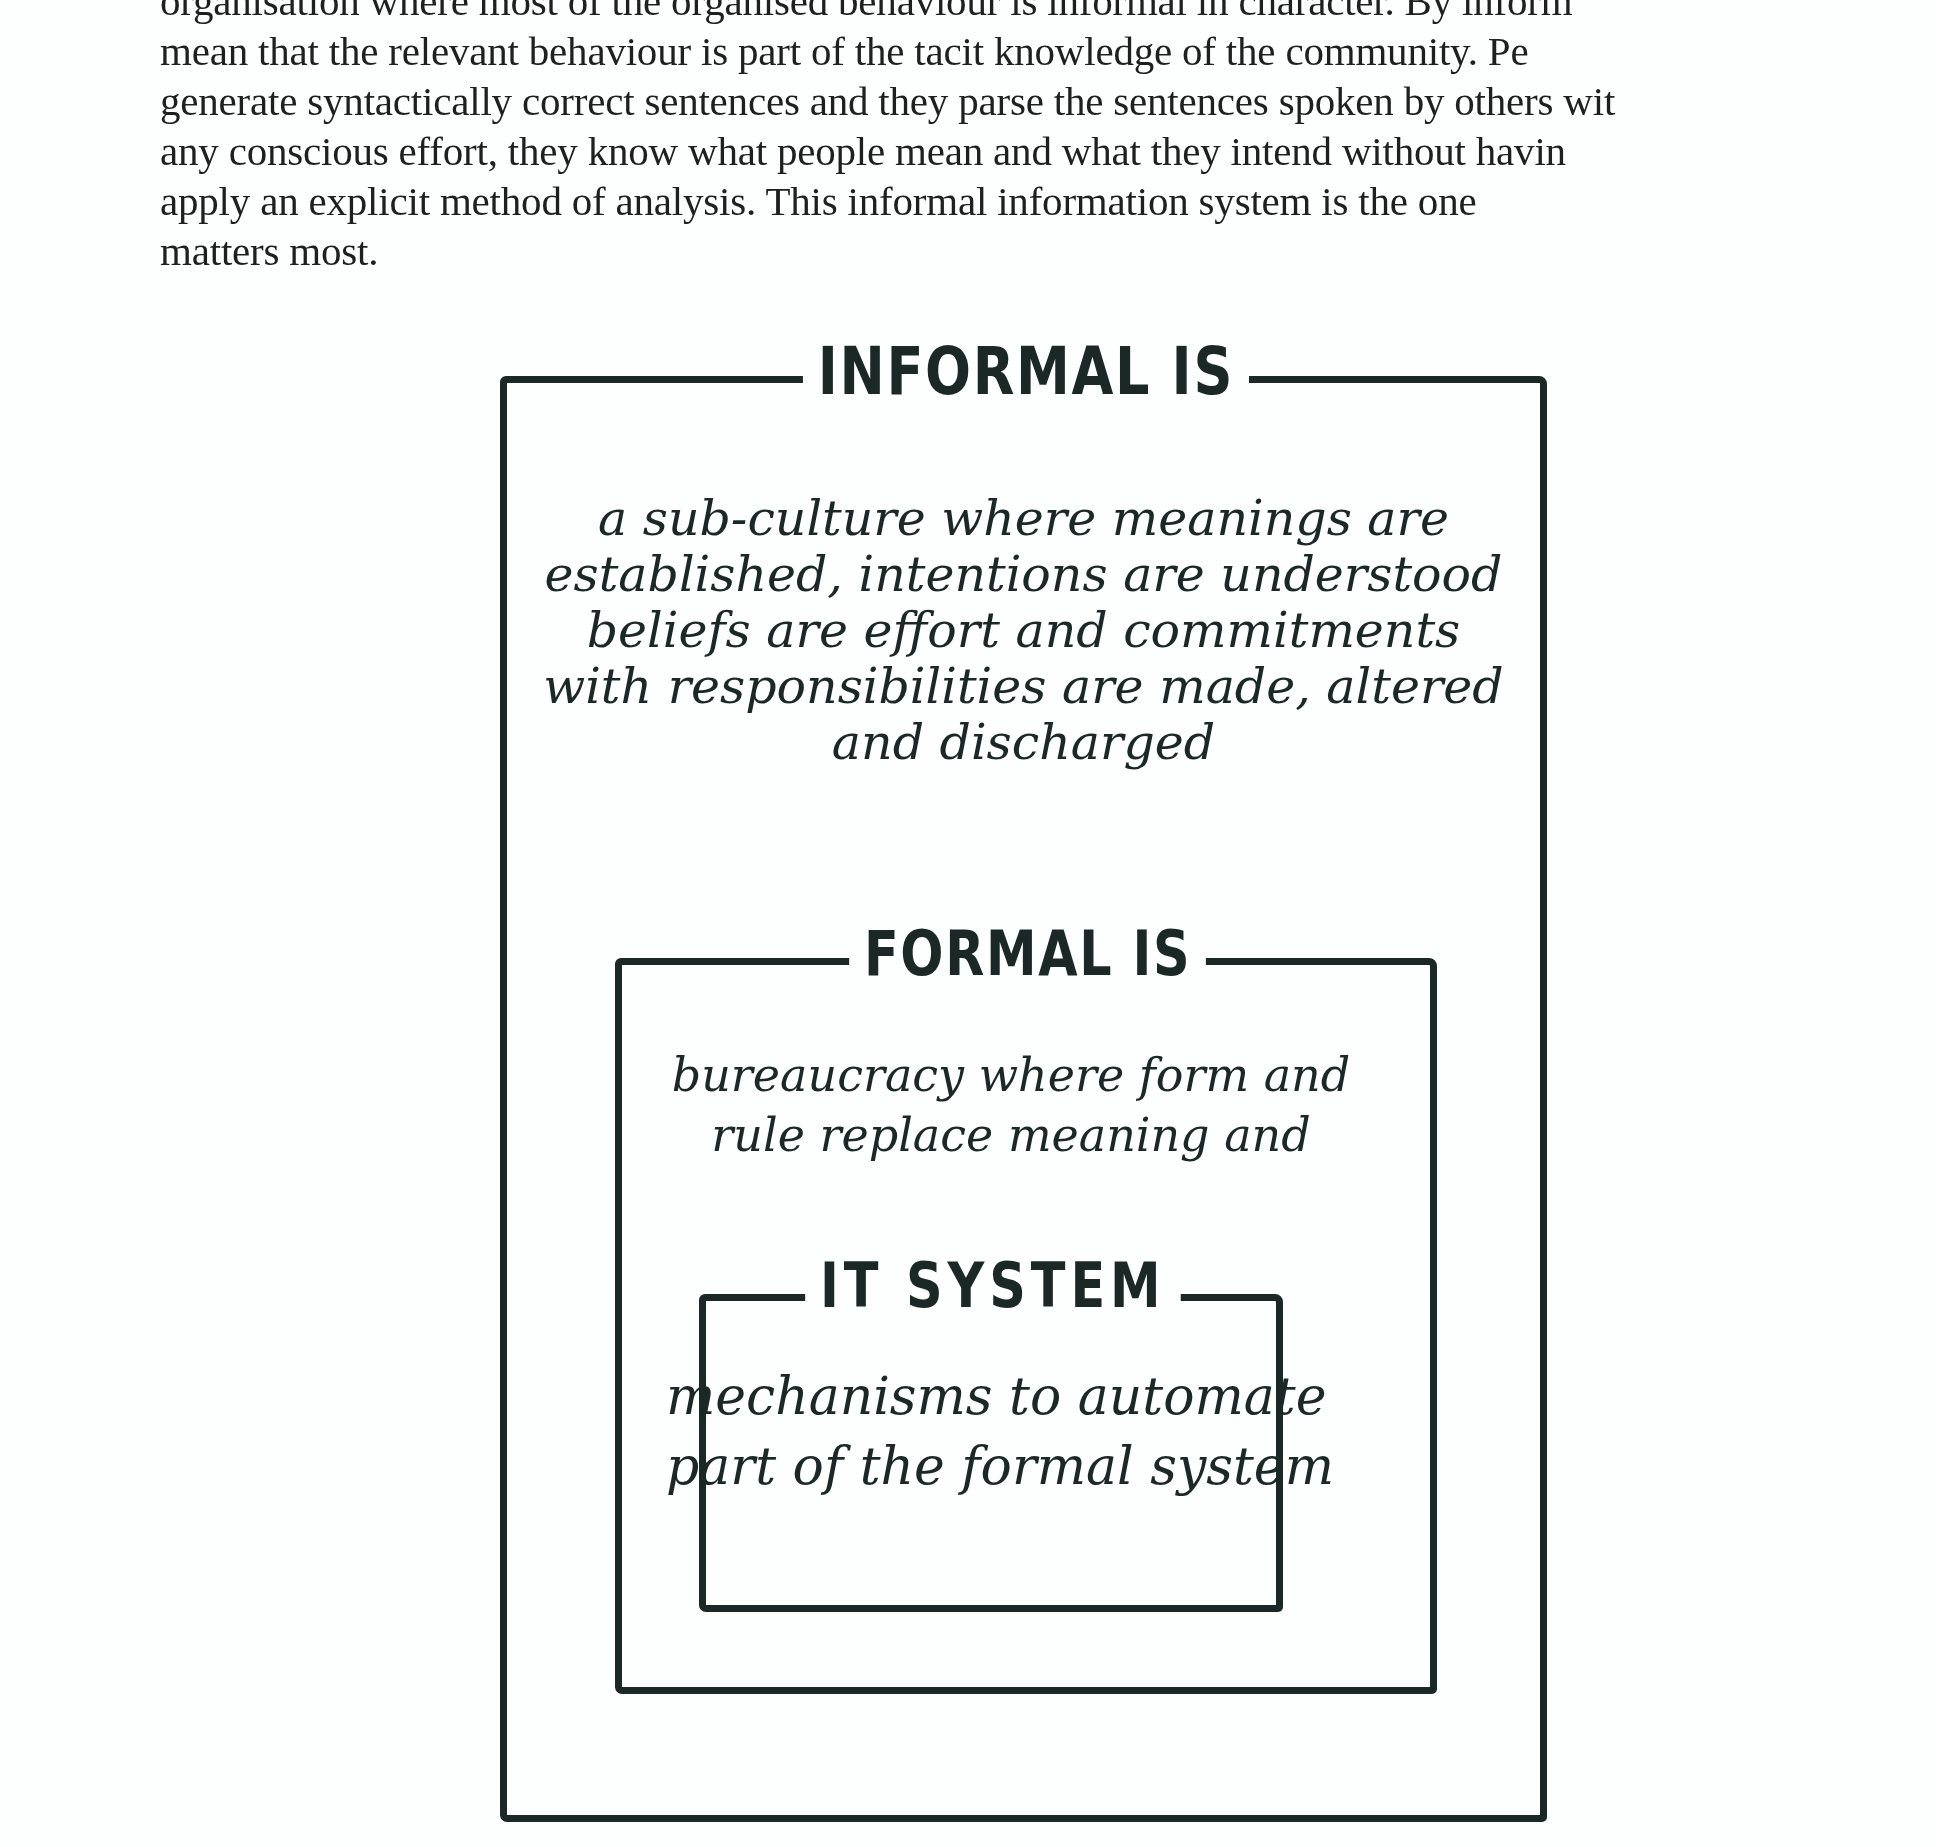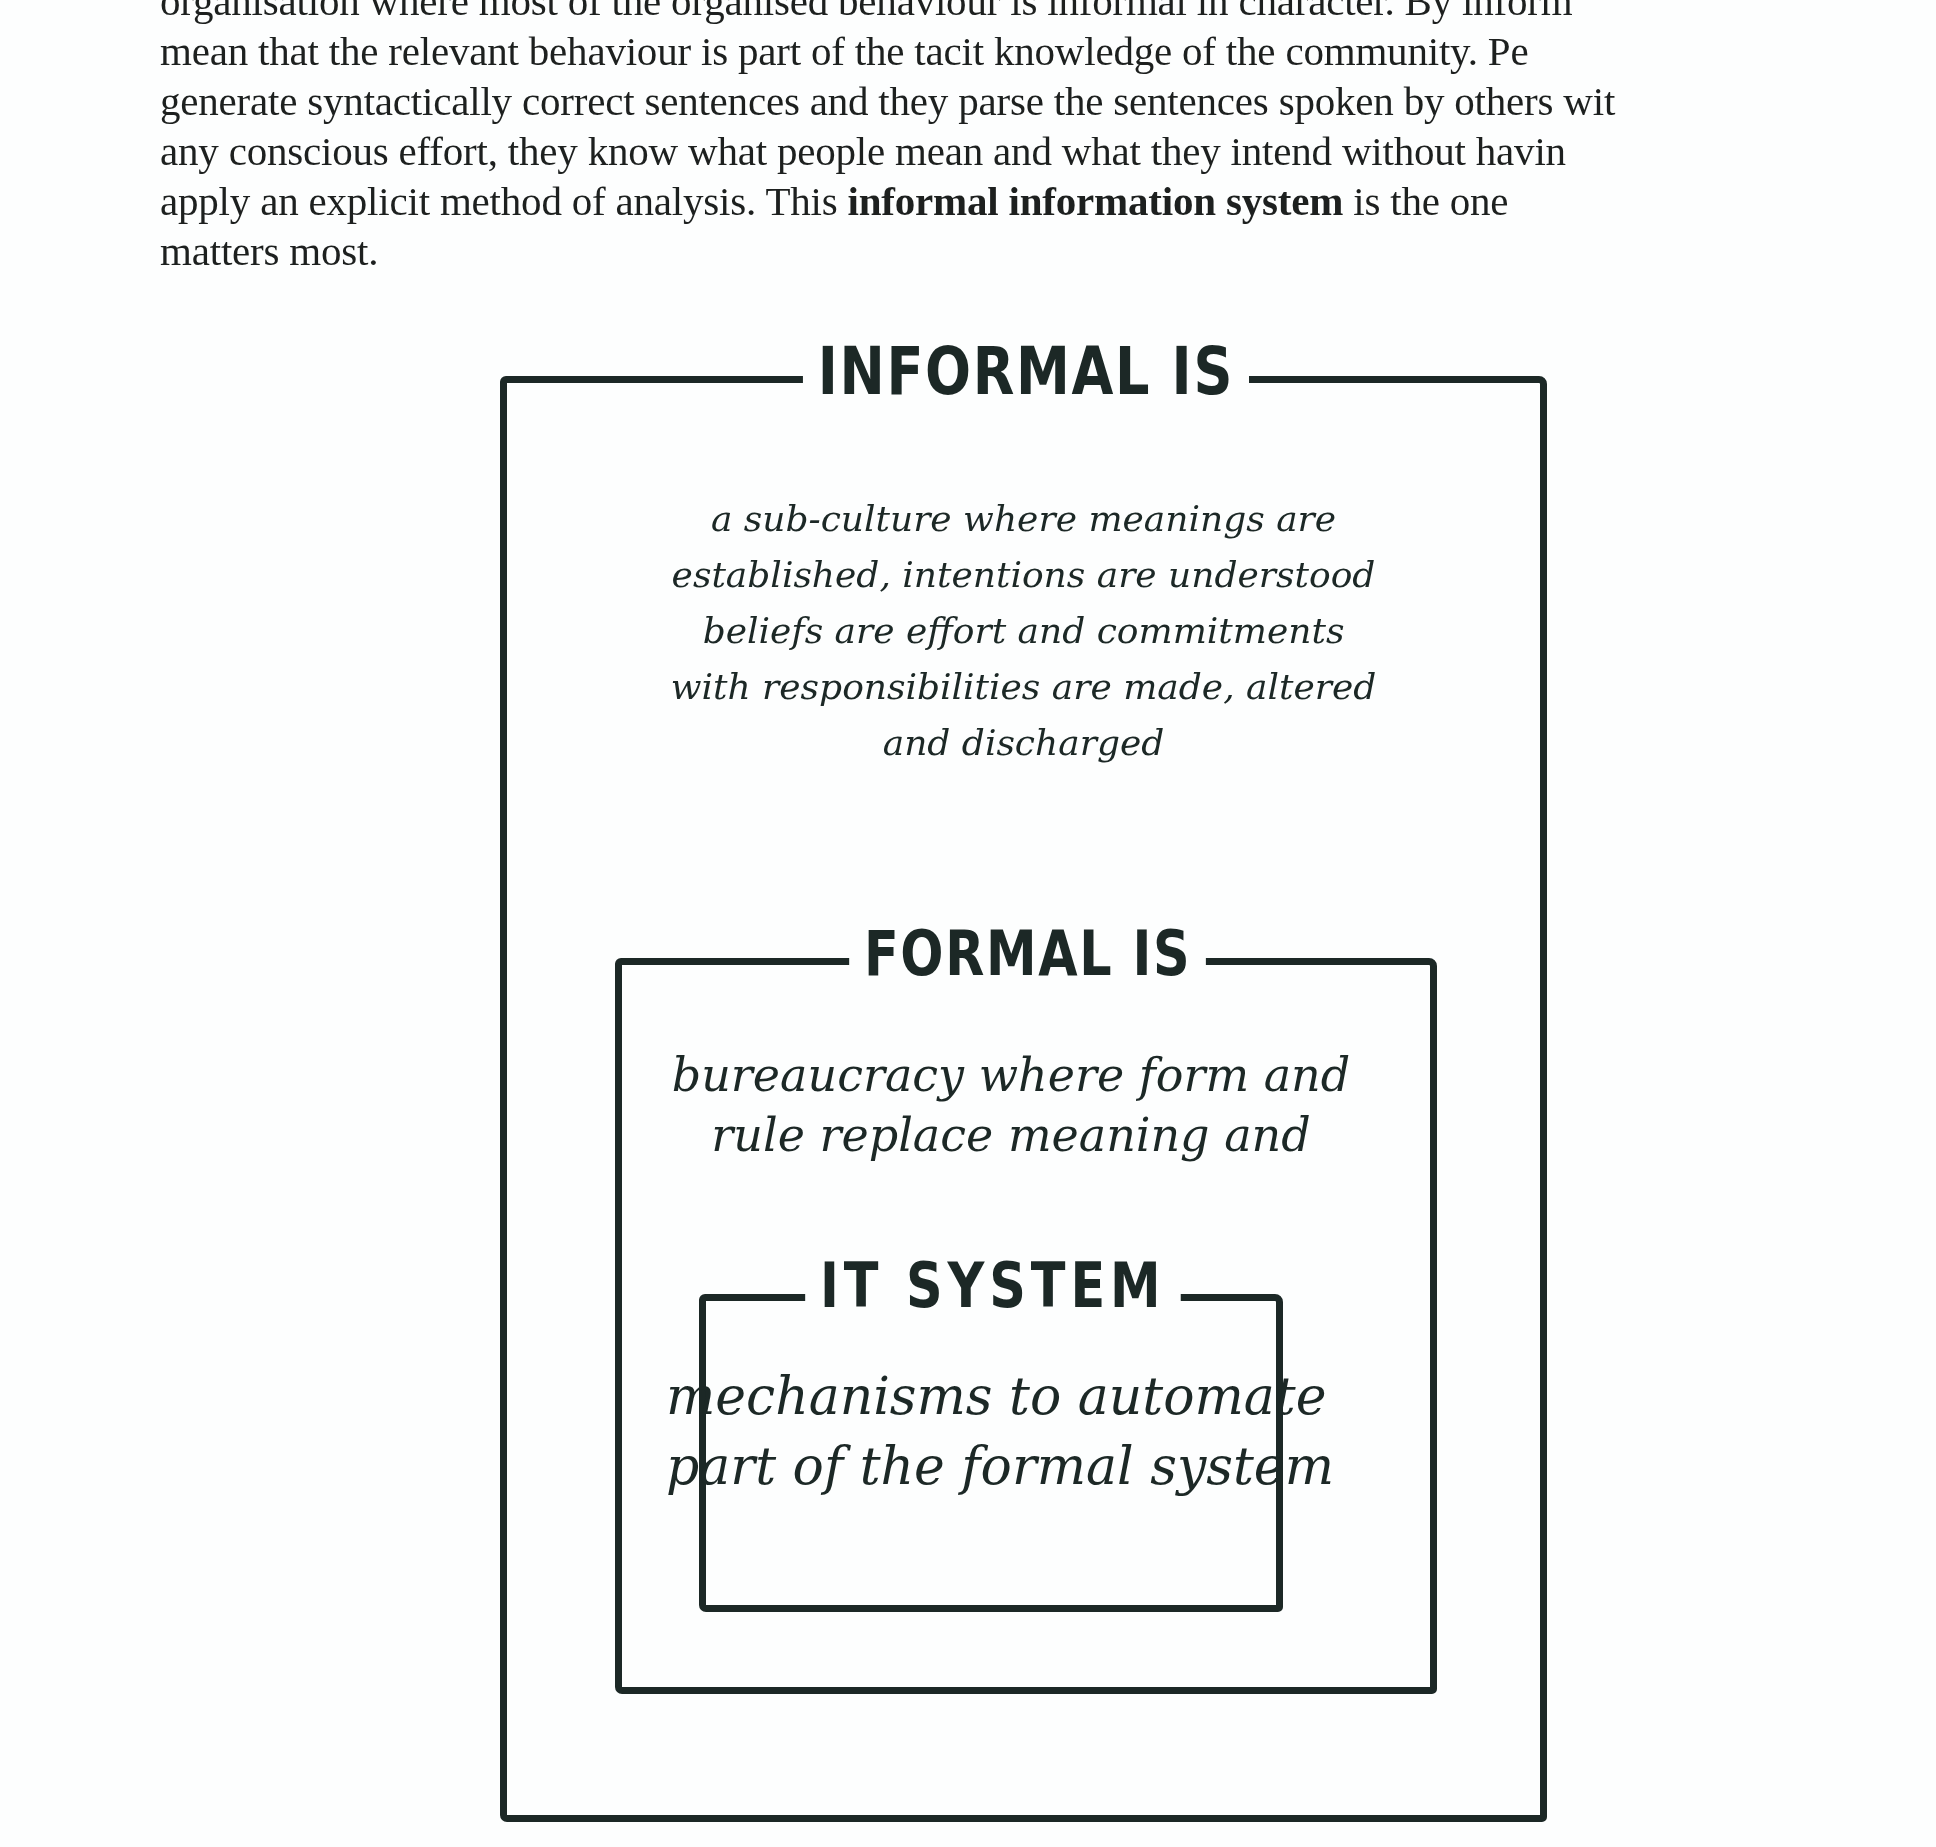--- a/index.html
+++ b/index.html
@@ -16,21 +16,21 @@
     color: #5a7a72; text-align: justify;
   }
   .para {
     position: absolute; left: 160px; top: -24px; width: 1800px;
     font-family: "Liberation Serif", serif;
     font-size: 41px; line-height: 50px;
     color: #1d201f;
     letter-spacing: -0.2px;
   }
   .para .line { display: block; white-space: nowrap; }
-  .para b { font-weight: bold; text-align: center; }
+  .para b { font-weight: normal; text-align: center; }
   .box {
     position: absolute;
     border: 7px solid #1c2826;
     border-radius: 6px 8px 5px 7px;
     box-sizing: border-box;
   }
   .box-title {
     position: absolute; left: 4px; right: 0;
     text-align: center;
   }
@@ -62,21 +62,21 @@
   <span class="line">generate syntactically correct sentences and they parse the sentences spoken by others wit</span>
   <span class="line">any conscious effort, they know what people mean and what they intend without havin</span>
   <span class="line"><span>apply an explicit method of analysis.  This </span><b>informal information system</b><span> is the one</span></span>
   <span class="line">matters most.</span>
 </div>
 
 <div class="box" style="left:500px; top:376px; width:1047px; height:1446px;">
   <div class="box-title" style="top:-50px;">
     <span style="font-size:66px;">INFORMAL IS</span>
   </div>
-  <div class="hand" style="top:108px; font-size:36px; line-height:56px;">
+  <div class="hand" style="top:108px; font-size:49px; line-height:56px;">
     <span class="hl">a sub-culture where meanings are</span>
     <span class="hl">established, intentions are understood</span>
     <span class="hl">beliefs are effort and commitments</span>
     <span class="hl">with responsibilities are made, altered</span>
     <span class="hl">and discharged</span>
   </div>
 </div>
 
 <div class="box" style="left:615px; top:958px; width:822px; height:736px;padding-left:34px;">
   <div class="box-title" style="top:-48px;">

